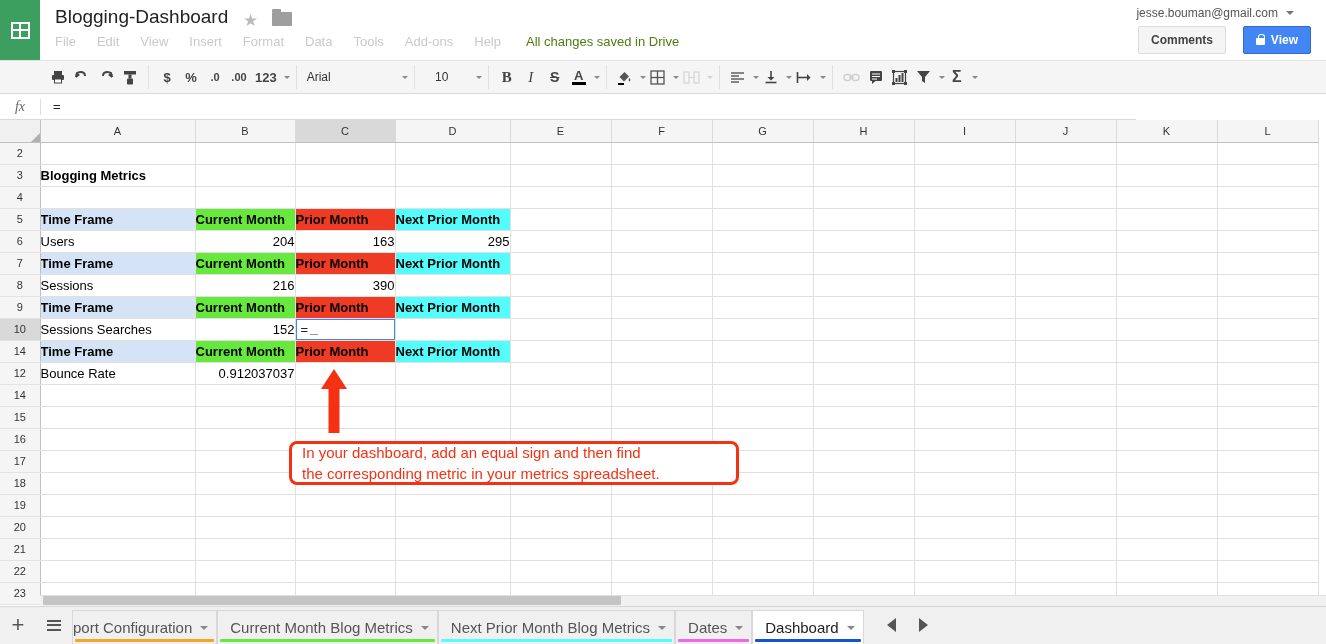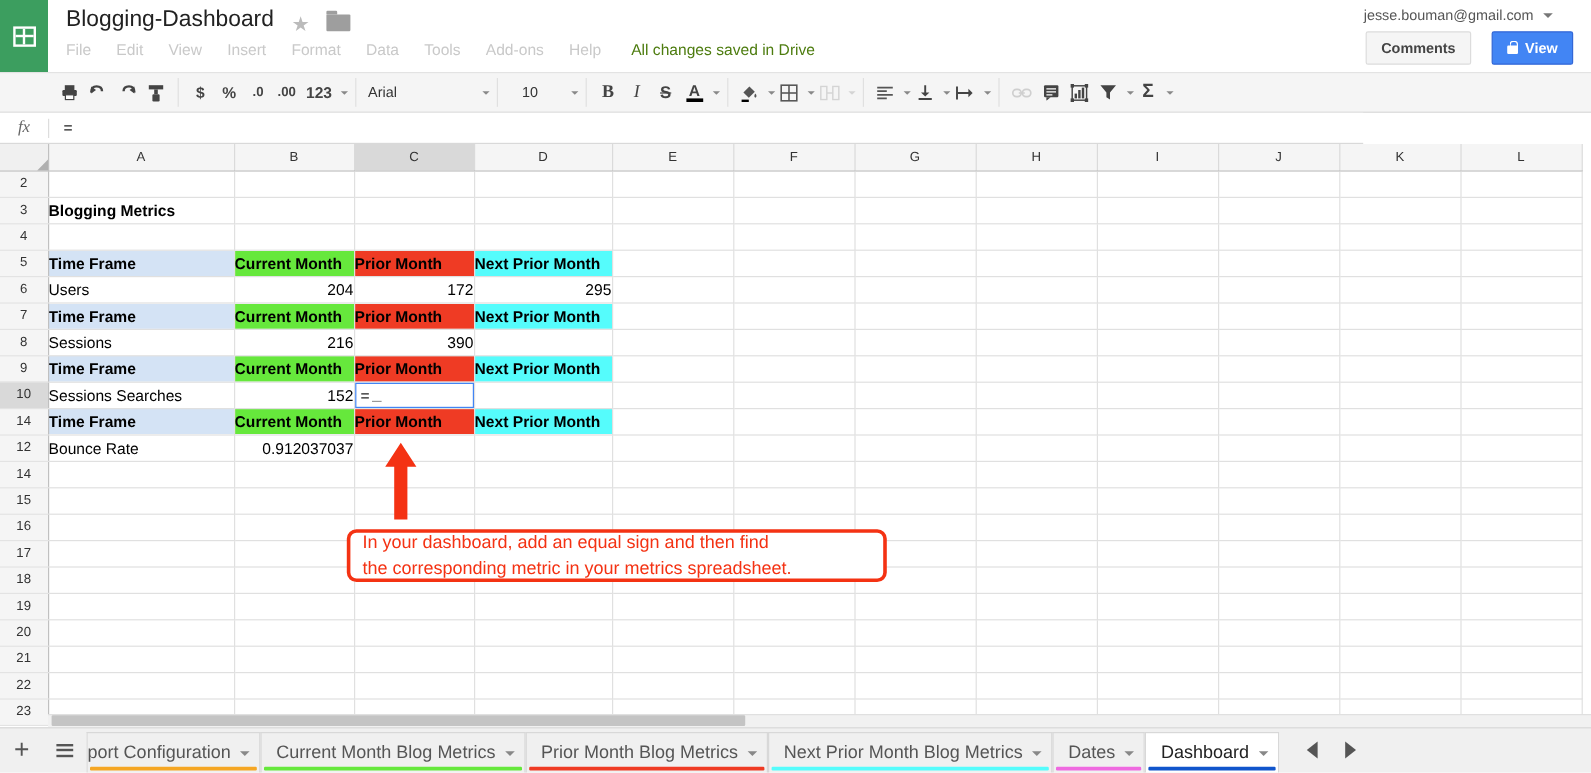--- a/index.html
+++ b/index.html
@@ -475,21 +475,21 @@
             <td class="cell"></td>
             <td class="cell"></td>
             <td class="cell"></td>
             <td class="cell"></td>
             <td class="cell"></td>
           </tr>
           <tr>
             <td class="rowhead">6</td>
             <td class="cell">Users</td>
             <td class="cell num">204</td>
-            <td class="cell num">172</td>
+            <td class="cell num">163</td>
             <td class="cell num">295</td>
             <td class="cell"></td>
             <td class="cell"></td>
             <td class="cell"></td>
             <td class="cell"></td>
             <td class="cell"></td>
             <td class="cell"></td>
             <td class="cell"></td>
             <td class="cell"></td>
           </tr>
@@ -768,25 +768,20 @@
     <div class="tabs-scroll" id="tabs-scroll">
         <div class="sheet-tab clipped">
           <span class="lbl">port Configuration</span>
           <span class="tcaret"></span>
           <span class="tab-underline" style="background: rgb(245, 166, 35);"></span>
         </div>
         <div class="sheet-tab">
           <span class="lbl">Current Month Blog Metrics</span>
           <span class="tcaret"></span>
           <span class="tab-underline" style="background: rgb(102, 232, 60);"></span>
-        </div>
-        <div class="sheet-tab">
-          <span class="lbl">Prior Month Blog Metrics</span>
-          <span class="tcaret"></span>
-          <span class="tab-underline" style="background: rgb(239, 59, 36);"></span>
         </div>
         <div class="sheet-tab">
           <span class="lbl">Next Prior Month Blog Metrics</span>
           <span class="tcaret"></span>
           <span class="tab-underline" style="background: rgb(85, 252, 252);"></span>
         </div>
         <div class="sheet-tab">
           <span class="lbl">Dates</span>
           <span class="tcaret"></span>
           <span class="tab-underline" style="background: rgb(239, 106, 224);"></span>

